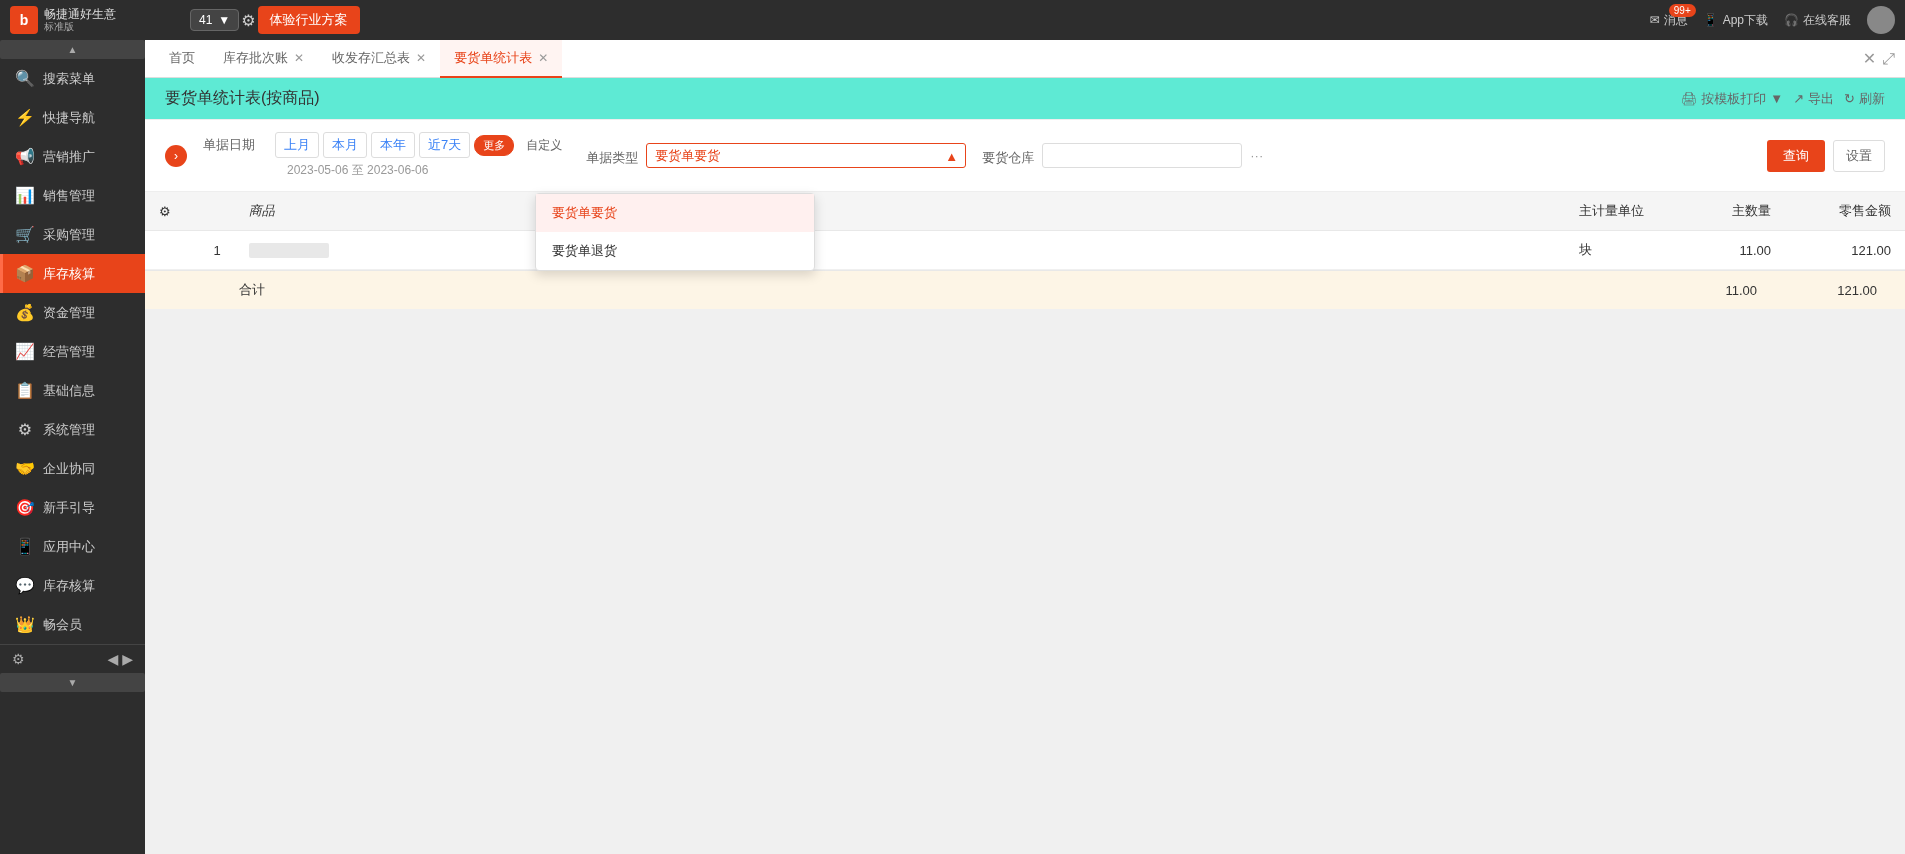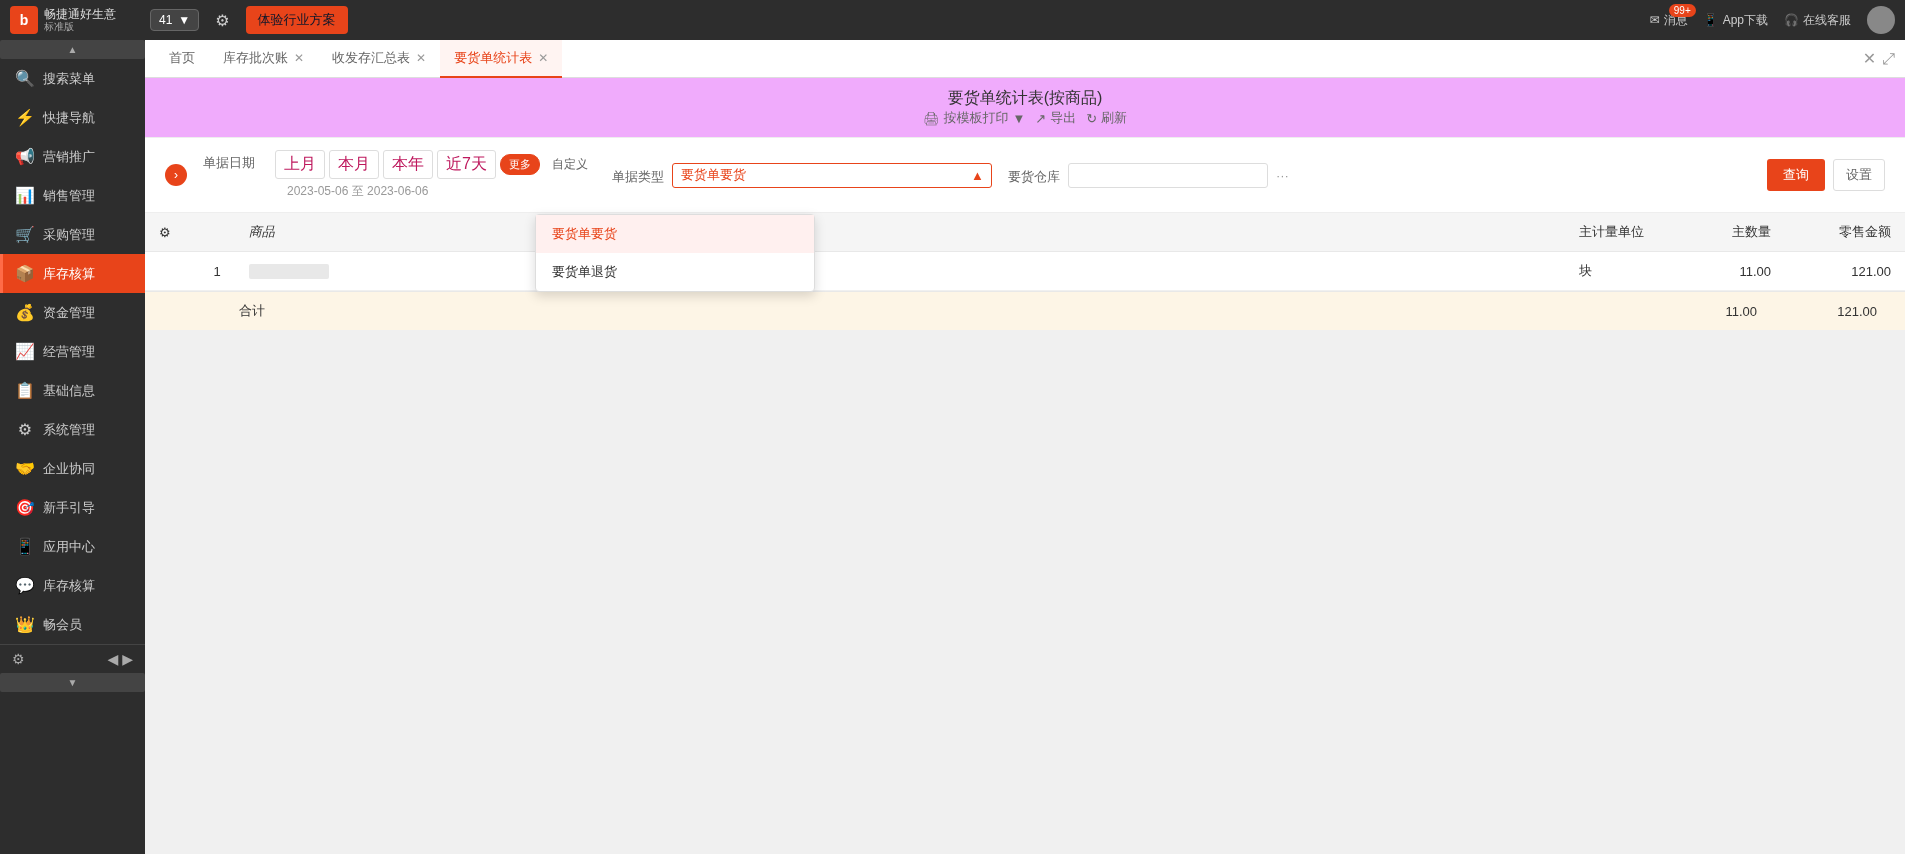--- a/index.html
+++ b/index.html
@@ -5,24 +5,24 @@
     * { margin: 0; padding: 0; box-sizing: border-box; }
     body { font-family: 'Microsoft YaHei', Arial, sans-serif; font-size: 13px; background: #f5f5f5; width: 1905px; height: 854px; overflow: hidden; display: flex; flex-direction: column; }
 
     
     .top-bar { height: 40px; background: #2d2d2d; display: flex; align-items: center; padding: 0 10px; gap: 10px; flex-shrink: 0; }
     .top-bar-logo { display: flex; align-items: center; gap: 6px; color: #fff; font-size: 13px; width: 130px; }
     .logo-icon { width: 28px; height: 28px; background: #e8441a; border-radius: 4px; display: flex; align-items: center; justify-content: center; color: white; font-weight: bold; font-size: 14px; }
     .logo-text { display: flex; flex-direction: column; line-height: 1.2; }
     .logo-text span:first-child { font-size: 12px; color: #ddd; }
     .logo-text span:last-child { font-size: 10px; color: #aaa; }
-    .top-bar-center { flex: 1; display: flex; align-items: center; gap: 16px; }
+    .top-bar-center { flex: 1; display: flex; align-items: center; gap: 2px; margin-left: 40px; }
     .store-selector { background: #444; color: #fff; border: 1px solid #666; border-radius: 4px; padding: 3px 8px; display: flex; align-items: center; gap: 6px; cursor: pointer; font-size: 12px; }
     .store-num { color: #fff; }
-    .industry-btn { background: #e8441a; color: #0f172a; border: none; border-radius: 4px; padding: 5px 12px; cursor: pointer; font-size: 13px; }
+    .industry-btn { background: #e8441a; color: #ffffff; border: none; border-radius: 4px; padding: 5px 12px; cursor: pointer; font-size: 13px; }
     .gear-btn { background: none; border: none; color: #ccc; cursor: pointer; font-size: 16px; }
     .top-bar-right { display: flex; align-items: center; gap: 16px; color: #ccc; font-size: 12px; }
     .top-right-item { display: flex; align-items: center; gap: 4px; cursor: pointer; color: #ccc; position: relative; }
     .badge { background: #e8441a; color: white; border-radius: 10px; padding: 1px 5px; font-size: 10px; position: absolute; top: -8px; right: -8px; }
     .avatar { width: 28px; height: 28px; background: #888; border-radius: 50%; }
 
     
     .main-layout { display: flex; flex: 1; overflow: hidden; }
 
     
@@ -41,35 +41,35 @@
     .tab { padding: 0 14px; height: 38px; display: flex; align-items: center; gap: 6px; cursor: pointer; color: #666; border-bottom: 2px solid transparent; font-size: 13px; }
     .tab.active { color: #e8441a; border-bottom-color: #e8441a; background: #fff4f2; }
     .tab-close { color: #999; font-size: 12px; cursor: pointer; }
     .tab-actions { margin-left: auto; display: flex; gap: 6px; }
     .tab-action-btn { background: none; border: none; color: #999; cursor: pointer; font-size: 16px; }
 
     
     .page-content { flex: 1; overflow: auto; padding: 0; position: relative; }
 
     
-    .page-header { background: #f0abfc; padding: 10px 20px; display: flex; align-items: center; justify-content: space-between; border-bottom: 1px solid #eee; flex-direction: column; }
+    .page-header { background: #5eead4; padding: 10px 20px; display: flex; align-items: center; justify-content: space-between; border-bottom: 1px solid #eee; }
     .page-title { font-size: 16px; color: #333; font-weight: 500; }
     .header-actions { display: flex; gap: 10px; align-items: center; }
     .print-btn { display: flex; align-items: center; gap: 4px; color: #666; cursor: pointer; font-size: 13px; }
     .export-btn { display: flex; align-items: center; gap: 4px; color: #666; cursor: pointer; font-size: 13px; }
     .refresh-btn { display: flex; align-items: center; gap: 4px; color: #666; cursor: pointer; font-size: 13px; }
 
     
     .filter-area { background: #fff; padding: 12px 20px; border-bottom: 1px solid #eee; display: flex; align-items: center; gap: 16px; flex-wrap: wrap; position: relative; }
     .expand-btn { width: 22px; height: 22px; background: #e8441a; border-radius: 50%; display: flex; align-items: center; justify-content: center; color: white; cursor: pointer; font-size: 12px; flex-shrink: 0; }
     .filter-group { display: flex; align-items: flex-start; gap: 20px; }
     .filter-label { color: #666; font-size: 13px; white-space: nowrap; padding-top: 4px; }
     .date-filter { display: flex; flex-direction: column; gap: 4px; }
     .date-btns { display: flex; gap: 4px; align-items: center; }
-    .date-btn { padding: 3px 8px; border: 1px solid #ddd; border-radius: 3px; background: #fff; cursor: pointer; font-size: 16px; color: #be185d; }
+    .date-btn { padding: 3px 8px; border: 1px solid #ddd; border-radius: 3px; background: #fff; cursor: pointer; font-size: 13px; color: #3b82f6; }
     .date-btn.more { background: #e8441a; color: white; border-color: #e8441a; border-radius: 10px; padding: 2px 8px; font-size: 11px; }
     .date-btn.custom { background: none; border: none; color: #666; cursor: pointer; font-size: 12px; }
     .date-range { color: #999; font-size: 12px; margin-left: 12px; }
     .type-filter { display: flex; align-items: center; gap: 8px; }
     .type-input-wrapper { position: relative; }
     .type-input { border: 1px solid #e8441a; border-radius: 3px; padding: 4px 30px 4px 8px; font-size: 13px; width: 320px; outline: none; }
     .type-dropdown-arrow { position: absolute; right: 8px; top: 50%; transform: translateY(-50%); color: #e8441a; cursor: pointer; }
     .warehouse-filter { display: flex; align-items: center; gap: 8px; }
     .warehouse-input { border: 1px solid #ddd; border-radius: 3px; padding: 4px 30px 4px 8px; font-size: 13px; width: 200px; color: #999; }
     .warehouse-more { color: #999; cursor: pointer; }

